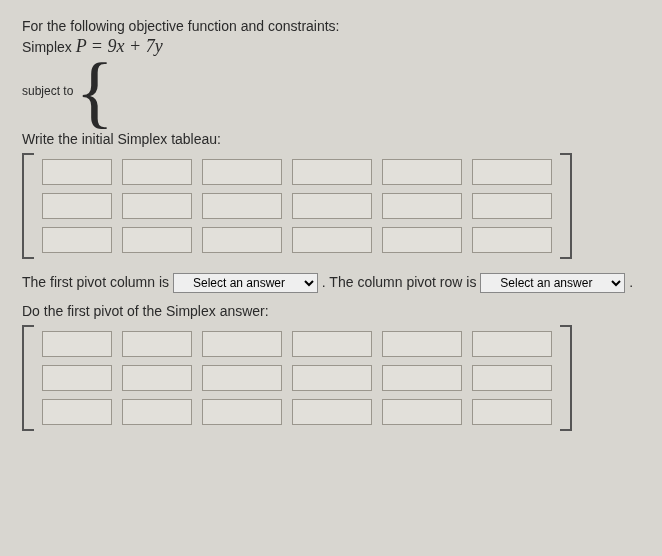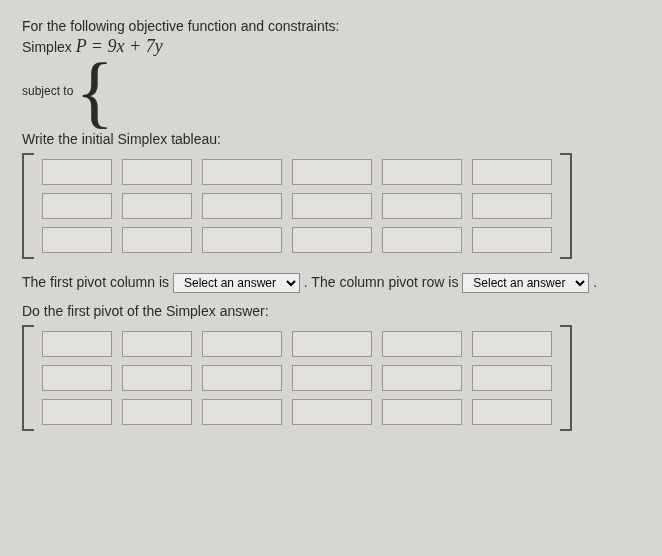--- a/index.html
+++ b/index.html
@@ -12,21 +12,21 @@
 .prompt{font-size:14px;margin:6px 0}
 .tableau{display:flex;align-items:stretch;margin:6px 0 14px}
 .br-l,.br-r{width:12px;border:2px solid #555}
 .br-l{border-right:none}
 .br-r{border-left:none}
 .grid{display:flex;flex-direction:column;gap:8px;padding:6px 8px}
 .grow{display:flex;gap:10px}
 .cell{width:70px;height:26px;background:#e2e0da;border:1px solid #9a968d;display:inline-block}
 .cell.w{width:80px}
 .stext{font-size:12px;display:inline}
-select{font-size:12px;padding:1px 6px;border:1px solid #888;background:#efefef;font-family:Arial}
+select{font-size:12px;padding:1px 15px;border:1px solid #888;background:#efefef;font-family:Arial}
 .sel-row{margin:8px 0 10px;font-size:14px}
 </style>
 </head>
 <body>
 
 <div class="q-line">For the following objective function and constraints:</div>
 <div class="q-line">
   <span>Simplex</span>
   <span class="math"> <i>P</i> = 9<i>x</i> + 7<i>y</i></span>
 </div>

